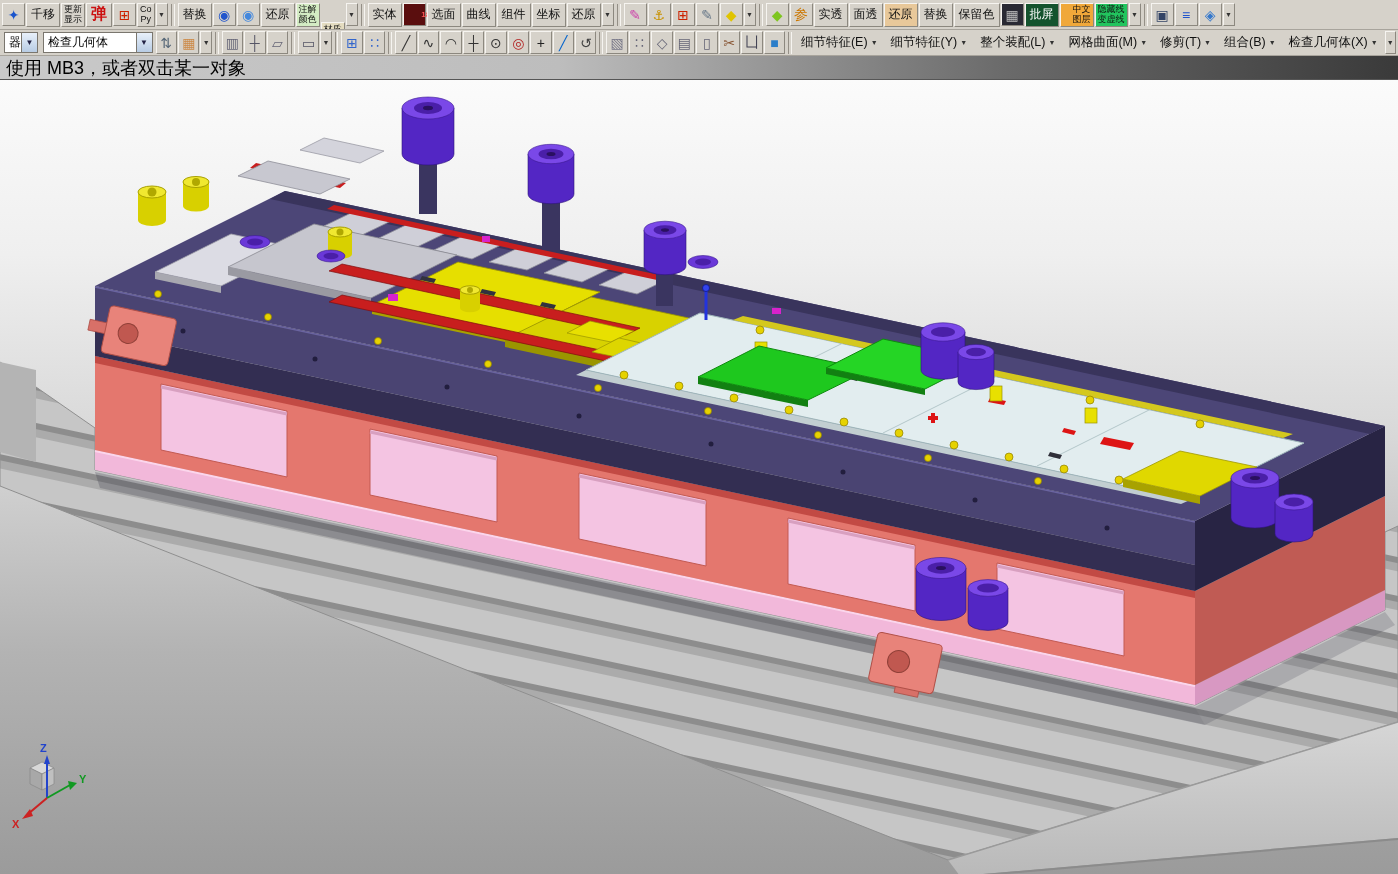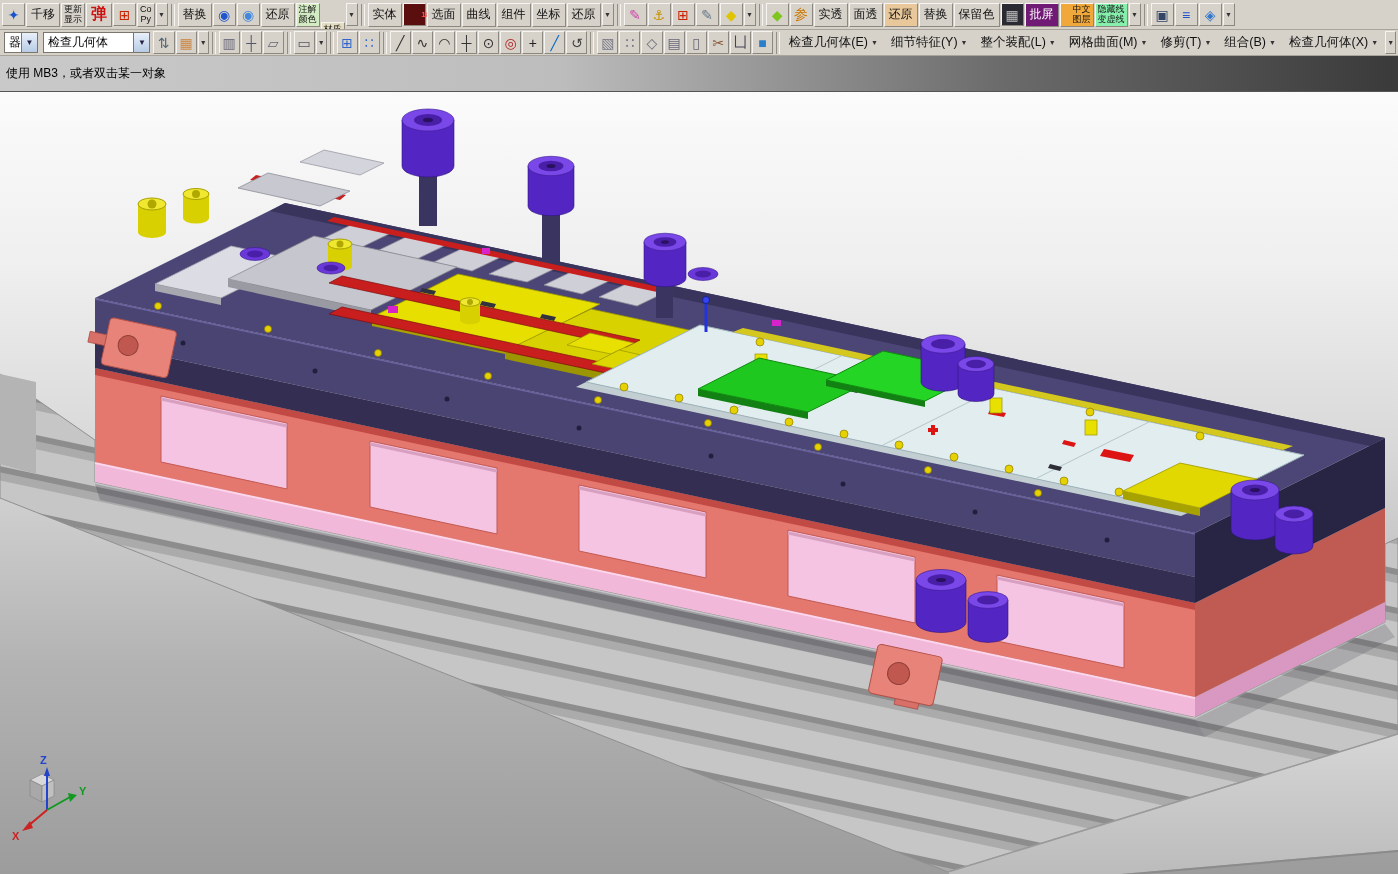--- a/index.html
+++ b/index.html
@@ -21,21 +21,21 @@
   .sep { width:4px; height:22px; margin:0 2px; border-left:1px solid #948f86; border-right:1px solid #f6f4f0; }
   .dd { width:12px; height:23px; display:flex; align-items:center; justify-content:center;
         font-size:7px; color:#333; background:#d6d2ca; border:1px solid; border-color:#f6f4f0 #8c887f #8c887f #f6f4f0; }
   .combo { height:21px; background:#fff; border:1px solid #7a766e; display:flex; align-items:center;
            font-size:12px; margin:0 2px; }
   .combo-val { flex:1; padding-left:4px; white-space:nowrap; overflow:hidden; }
   .combo-arrow { width:16px; height:100%; display:flex; align-items:center; justify-content:center;
                  font-size:8px; color:#224; background:linear-gradient(#e8f0fa,#b8cce4); border-left:1px solid #7a766e; }
   .menubtn { height:22px; display:flex; align-items:center; gap:3px; padding:0 6px; font-size:12.5px; color:#111; white-space:nowrap; }
   .menubtn .mdd { font-size:7px; color:#333; }
-  .promptbar { height:36px; display:flex; align-items:center; padding-left:6px; font-size:12px; color:#000;
+  .promptbar { height:24px; display:flex; padding-left:6px; font-size:18px; color:#000;
                background:linear-gradient(90deg,#c9c9c9 0%,#bdbdbd 40%,#6a6a6a 72%,#3a3a3a 100%);
                border-bottom:1px solid #555; }
   .viewport { position:relative; width:1398px; height:794px;
               background:linear-gradient(180deg,#fbfbfb 0%,#efefef 22%,#d8d8d8 45%,#b3b3b3 72%,#9b9b9b 100%); }
   .viewport svg { position:absolute; inset:0; }
 </style>
 </head>
 <body>
 
 <div class="tb tb1">
@@ -110,26 +110,26 @@
       <span style="color: rgb(204, 119, 0);">参</span>
     </div>
     <div class="tbtn">实透</div>
     <div class="tbtn">面透</div>
     <div class="tbtn" style="background: rgb(232, 200, 154);">还原</div>
     <div class="tbtn">替换</div>
     <div class="tbtn">保留色</div>
     <div class="ticon" style="background: rgb(42, 42, 52);">
       <span style="color: rgb(187, 187, 187);">▦</span>
     </div>
-    <div class="tbtn" style="background: #701a75; color: rgb(255, 255, 255);">批屏</div>
+    <div class="tbtn" style="background: #14532d; color: rgb(255, 255, 255);">批屏</div>
     <div class="tbtn two" style="background: rgb(240, 168, 58); padding-left: 12px;">
       <span>中文</span>
       <span>图层</span>
     </div>
-    <div class="tbtn two" style="background: #86efac;">
+    <div class="tbtn two" style="background: #22c55e;">
       <span>隐藏线</span>
       <span>变虚线</span>
     </div>
     <div class="dd">▼</div>
     <div class="sep"></div>
     <div class="ticon">
       <span style="color: rgb(51, 68, 102);">▣</span>
     </div>
     <div class="ticon">
       <span style="color: rgb(34, 85, 204);">≡</span>
@@ -225,21 +225,21 @@
       <span style="color: rgb(136, 85, 51);">✂</span>
     </div>
     <div class="ticon">
       <span style="color: rgb(68, 68, 85);">凵</span>
     </div>
     <div class="ticon">
       <span style="color: rgb(43, 126, 201);">■</span>
     </div>
     <div class="sep"></div>
     <div class="menubtn">
-      <span>检查几何体(E)</span>
+      <span>细节特征(E)</span>
       <span class="mdd">▼</span>
     </div>
     <div class="menubtn">
       <span>细节特征(Y)</span>
       <span class="mdd">▼</span>
     </div>
     <div class="menubtn">
       <span>整个装配(L)</span>
       <span class="mdd">▼</span>
     </div>

